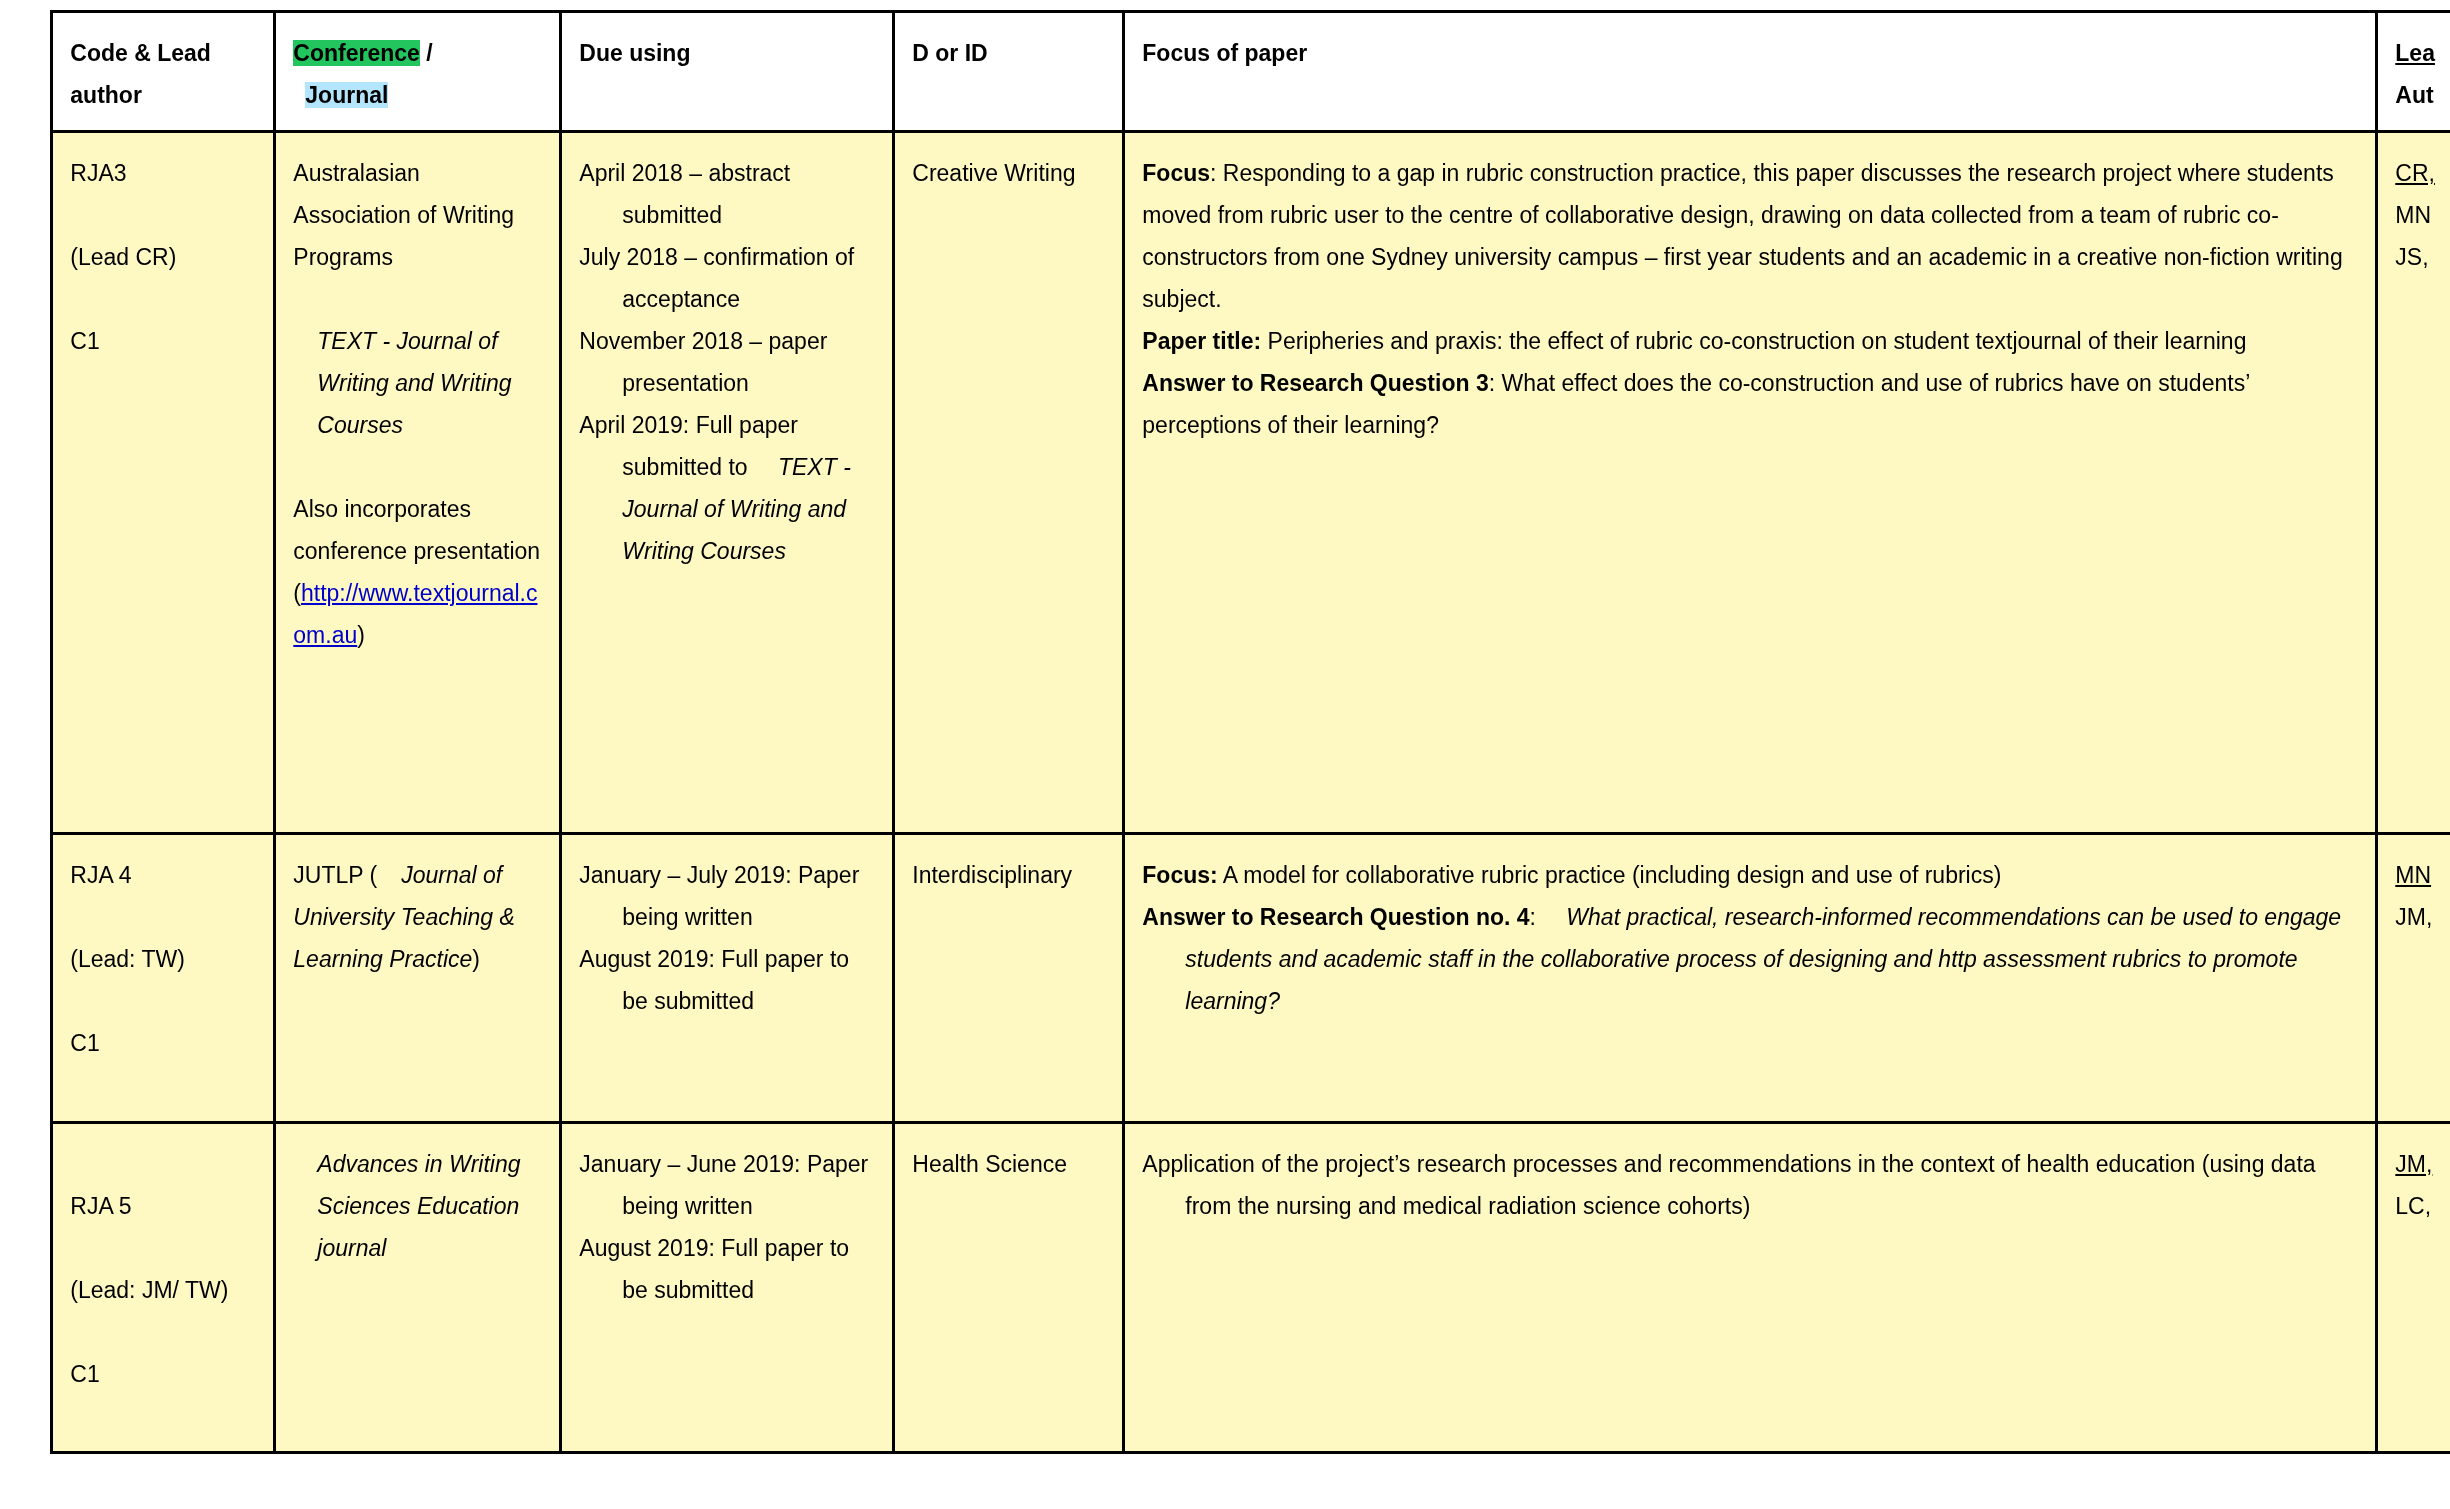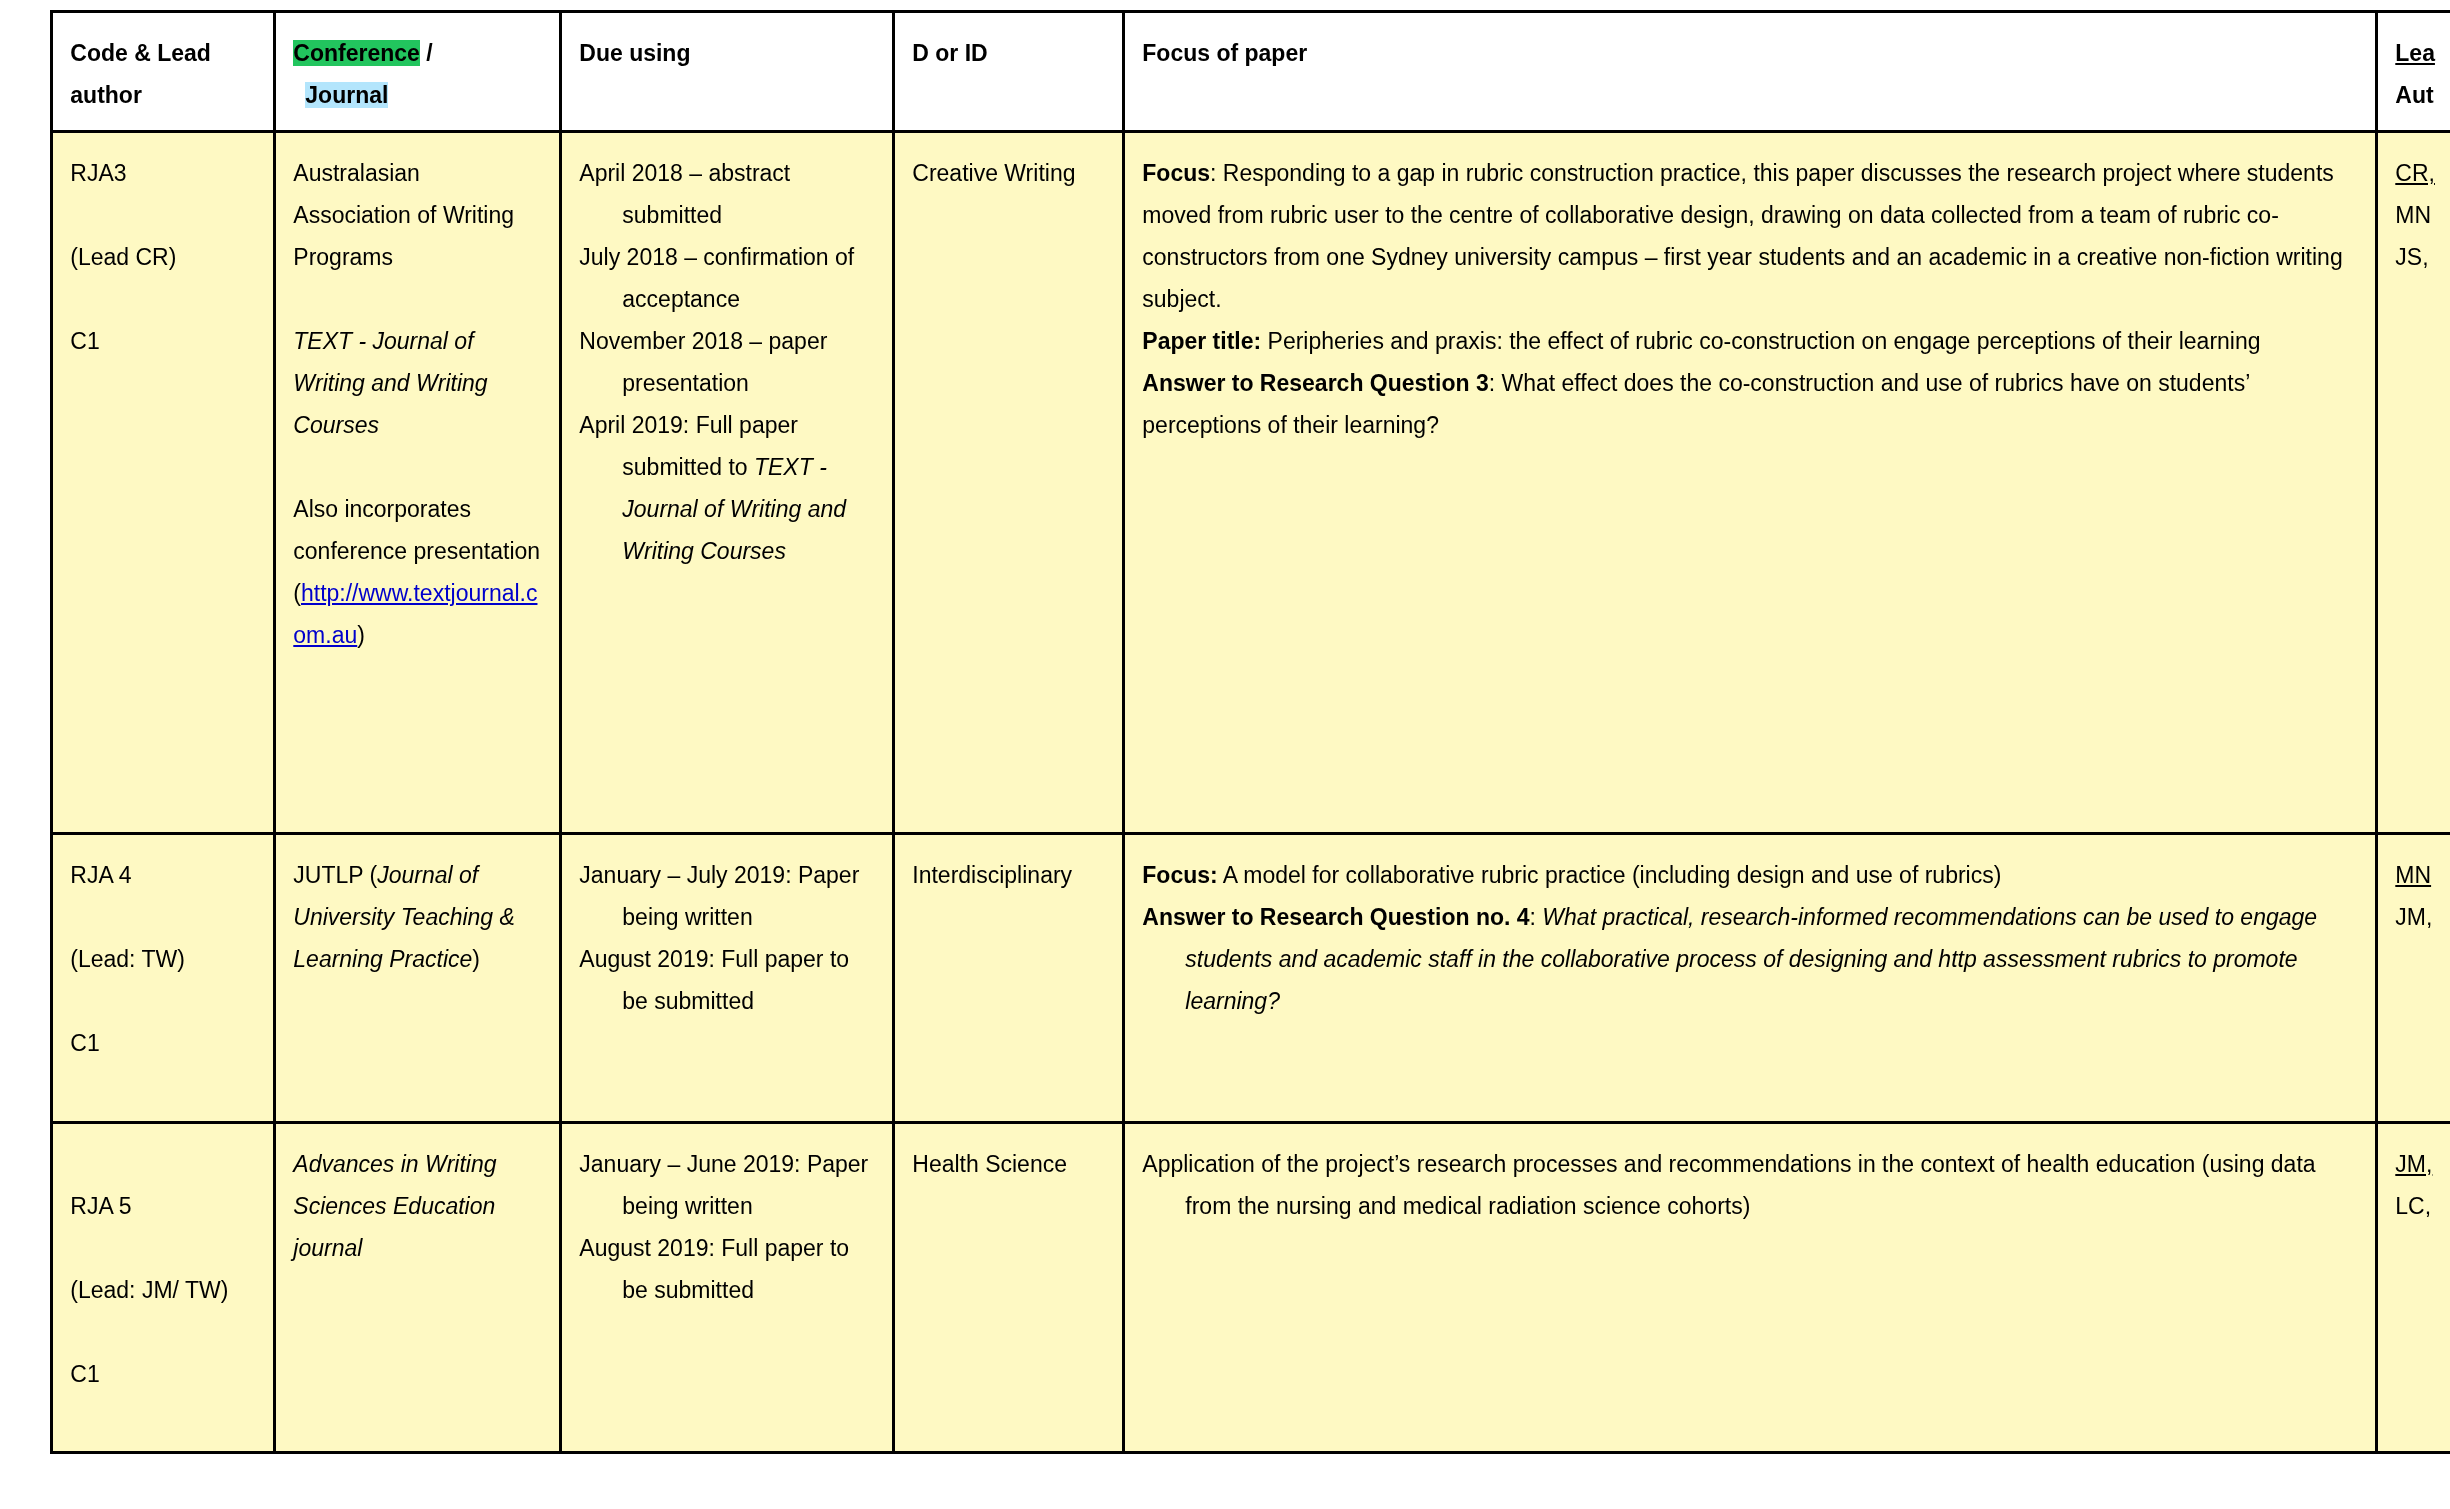--- a/index.html
+++ b/index.html
@@ -6,21 +6,21 @@
   body { width: 2450px; height: 1510px; overflow: hidden; position: relative;
          font-family: "Liberation Sans", sans-serif; color: #000; }
   .tbl { position: absolute; left: 50px; top: 10.4px; width: 2460px;
          border-collapse: collapse; table-layout: fixed; }
   .tbl td, .tbl th { border: 3.5px solid #000; vertical-align: top;
          padding: 19px 17.3px 14px 17.3px; font-size: 23px; line-height: 42px;
          text-align: left; font-weight: normal; }
   .tbl th { background: #ffffff; font-weight: bold; }
   .tbl td { background: #fef9c3; }
   .b { font-weight: bold; }
-  .i { font-style: italic; }
+  .i { font-style: italic; margin-left: 24px; }
   .hl-purple { background: #22c55e; }
   .hl-blue { background: #b3e5fc; margin-left: 12px; }
   .link { color: #0000cc; text-decoration: underline; }
   .u { text-decoration: underline; }
   .hang { padding-left: 43px; text-indent: -43px; }
   .gap { height: 42px; }
   .code-gap { height: 42px; }
   p { margin: 0; }
 </style>
 </head>
@@ -62,21 +62,21 @@
     </td>
     <td>
       <p class="hang">April 2018 – abstract submitted</p>
       <p class="hang">July 2018 – confirmation of acceptance</p>
       <p class="hang">November 2018 – paper presentation</p>
       <p class="hang"><span>April 2019: Full paper submitted to </span><span class="i">TEXT - Journal of Writing and Writing Courses</span></p>
     </td>
     <td>Creative Writing</td>
     <td>
       <p><span class="b">Focus</span><span>: Responding to a gap in rubric construction practice, this paper discusses the research project where students moved from rubric user to the centre of collaborative design, drawing on data collected from a team of rubric co-constructors from one Sydney university campus – first year students and an academic in a creative non-fiction writing subject.</span></p>
-      <p><span class="b">Paper title:</span><span> Peripheries and praxis: the effect of rubric co-construction on engage perceptions of their learning</span></p>
+      <p><span class="b">Paper title:</span><span> Peripheries and praxis: the effect of rubric co-construction on student textjournal of their learning</span></p>
       <p><span class="b">Answer to Research Question 3</span><span>: What effect does the co-construction and use of rubrics have on students’ perceptions of their learning?</span></p>
     </td>
     <td style="white-space:nowrap">
       <p class="u">CR,</p>
       <p>MN</p>
       <p>JS,</p>
     </td>
   </tr>
 
   <tr style="height:289px">

